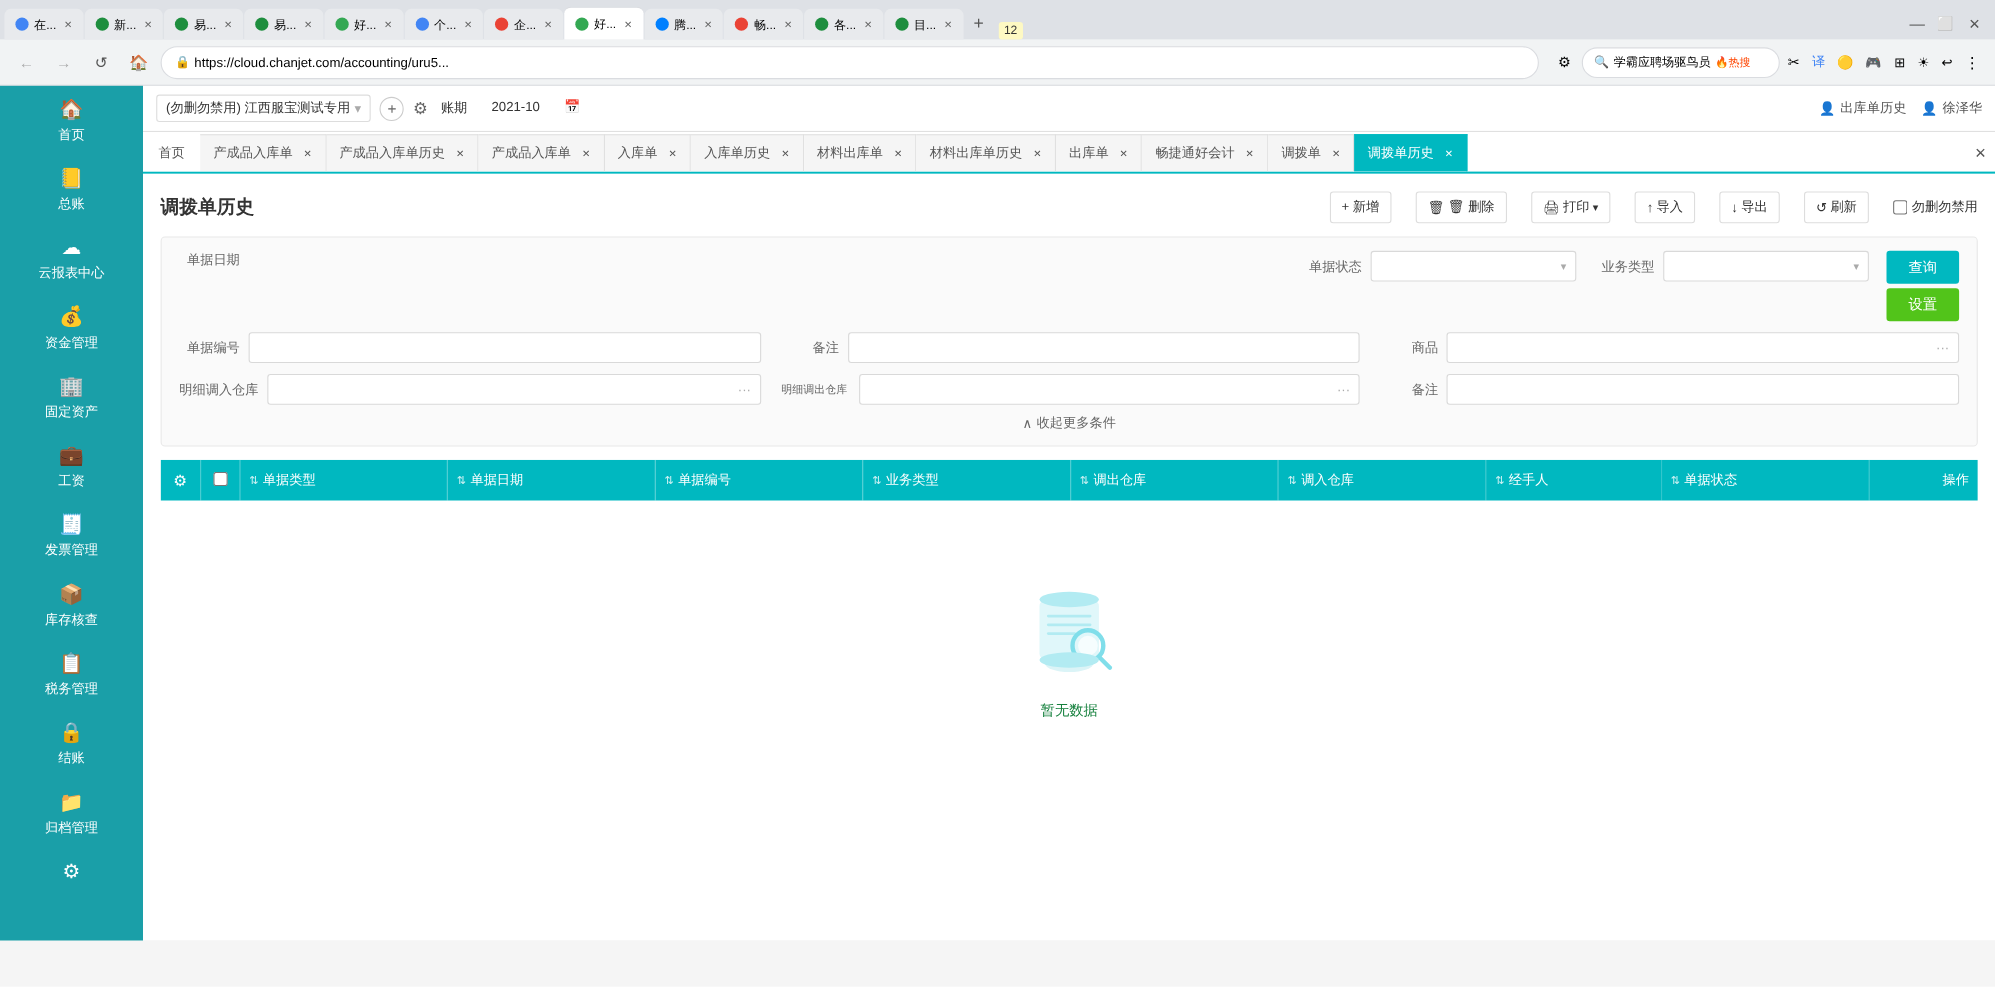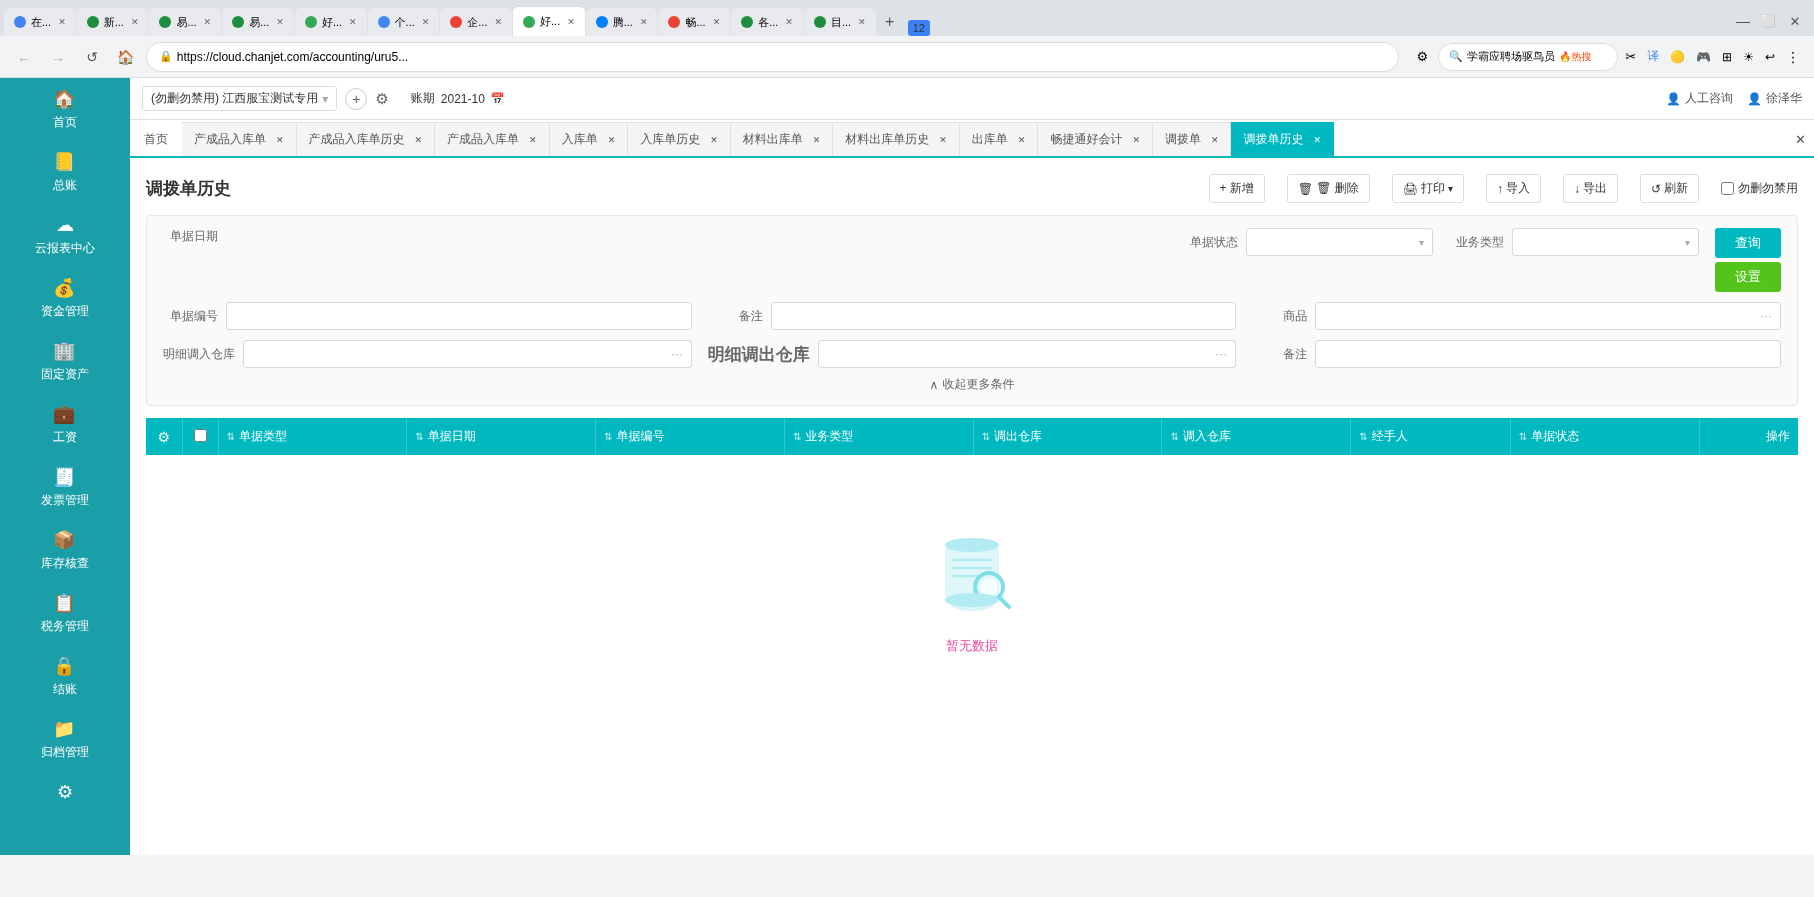--- a/index.html
+++ b/index.html
@@ -101,21 +101,21 @@
     <span style="width:12px;height:12px;background:#1e8e3e;border-radius:50%;display:inline-block;flex-shrink:0;"></span>
     <span>各...</span>
     <span style="margin-left:2px;font-size:9px;color:#666;">✕</span>
   </div>
   <div style="height:28px;padding:0 10px;display:flex;align-items:center;gap:5px;background:#e8eaed;border-radius:6px 6px 0 0;font-size:11px;min-width:70px;max-width:140px;overflow:hidden;white-space:nowrap;margin-left:1px;">
     <span style="width:12px;height:12px;background:#1e8e3e;border-radius:50%;display:inline-block;flex-shrink:0;"></span>
     <span>目...</span>
     <span style="margin-left:2px;font-size:9px;color:#666;">✕</span>
   </div>
   <div style="width:28px;height:28px;display:flex;align-items:center;justify-content:center;font-size:16px;color:#555;cursor:pointer;flex-shrink:0;">+</div>
-  <div style="font-size:11px;background:#3b82f6;border-radius:3px;padding:2px 5px;margin-left:4px;color:#333;">12</div>
+  <div style="font-size:11px;background:#fef9c3;border-radius:3px;padding:2px 5px;margin-left:4px;color:#333;">12</div>
   <div style="margin-left:auto;display:flex;align-items:center;gap:4px;padding-bottom:4px;">
     <div style="width:22px;height:22px;display:flex;align-items:center;justify-content:center;font-size:14px;cursor:pointer;color:#555;">—</div>
     <div style="width:22px;height:22px;display:flex;align-items:center;justify-content:center;font-size:12px;cursor:pointer;color:#555;">⬜</div>
     <div style="width:22px;height:22px;display:flex;align-items:center;justify-content:center;font-size:13px;cursor:pointer;color:#555;">✕</div>
   </div>
 </div>
 
 <div style="background:#f1f3f4;height:42px;display:flex;align-items:center;padding:0 10px;gap:6px;border-bottom:1px solid #dadce0;">
   <button style="width:28px;height:28px;border-radius:50%;border:none;background:transparent;cursor:pointer;font-size:14px;color:#aaa;">←</button>
   <button style="width:28px;height:28px;border-radius:50%;border:none;background:transparent;cursor:pointer;font-size:14px;color:#aaa;">→</button>
@@ -201,29 +201,29 @@
 
   <div style="flex:1;display:flex;flex-direction:column;overflow:hidden;">
 
     <div class="topbar">
       <div style="display:flex;align-items:center;gap:4px;font-size:12px;color:#333;cursor:pointer;border:1px solid #ddd;border-radius:3px;padding:3px 8px;">
         <span>(勿删勿禁用) 江西服宝测试专用</span>
         <span style="color:#aaa;">▾</span>
       </div>
       <div style="width:22px;height:22px;display:flex;align-items:center;justify-content:center;border:1px solid #ccc;border-radius:50%;cursor:pointer;font-size:14px;color:#666;">+</div>
       <div style="font-size:15px;color:#666;cursor:pointer;">⚙</div>
-      <div style="display:flex;align-items:center;gap:6px;font-size:12px;color:#333;margin-left:14px;">
+      <div style="display:flex;gap:22px;font-size:12px;color:#333;margin-left:4px;">
         <span>账期</span>
         <span>2021-10</span>
         <span style="color:#00b8c0;cursor:pointer;">📅</span>
       </div>
       <div style="margin-left:auto;display:flex;align-items:center;gap:14px;">
         <div style="font-size:12px;color:#555;cursor:pointer;display:flex;align-items:center;gap:4px;">
           <span>👤</span>
-          <span>人工咨询</span>
+          <span>出库单历史</span>
         </div>
         <div style="font-size:12px;color:#555;cursor:pointer;display:flex;align-items:center;gap:4px;">
           <span>👤</span>
           <span>徐泽华</span>
         </div>
       </div>
     </div>
 
     <div class="tab-navigation">
       <div class="nav-tab" style="background:white;border:none;color:#555;padding:0 14px;">
@@ -357,21 +357,21 @@
         </div>
 
         <div style="display:flex;align-items:center;gap:16px;margin-bottom:8px;">
           <div style="display:flex;align-items:center;gap:8px;flex:1;">
             <span style="font-size:12px;color:#666;min-width:65px;text-align:right;flex-shrink:0;">明细调入仓库</span>
             <div style="flex:1;height:28px;border:1px solid #d9d9d9;border-radius:3px;padding:0 8px;font-size:12px;background:white;display:flex;align-items:center;justify-content:flex-end;cursor:pointer;min-width:180px;">
               <span style="color:#aaa;">···</span>
             </div>
           </div>
           <div style="display:flex;align-items:center;gap:8px;flex:1;">
-            <span style="font-size:17px;color:#666;min-width:65px;text-align:center;flex-shrink:0;font-weight:bold;">明细调出仓库</span>
+            <span style="font-size:10px;color:#666;min-width:65px;text-align:center;flex-shrink:0;">明细调出仓库</span>
             <div style="flex:1;height:28px;border:1px solid #d9d9d9;border-radius:3px;padding:0 8px;font-size:12px;background:white;display:flex;align-items:center;justify-content:flex-end;cursor:pointer;min-width:180px;">
               <span style="color:#aaa;">···</span>
             </div>
           </div>
           <div style="display:flex;align-items:center;gap:8px;flex:1;">
             <span style="font-size:12px;color:#666;min-width:55px;text-align:right;flex-shrink:0;">备注</span>
             <input type="text" style="flex: 1 1 0%; height: 28px; border: 1px solid rgb(217, 217, 217); border-radius: 3px; padding: 0px 8px; font-size: 12px; min-width: 180px;" placeholder="">
           </div>
         </div>
 
@@ -465,19 +465,19 @@
 
               <ellipse cx="55" cy="30" rx="27" ry="7" fill="#b2ebf2"></ellipse>
 
               <circle cx="72" cy="72" r="14" fill="none" stroke="#80deea" stroke-width="4"></circle>
               <circle cx="72" cy="72" r="9" fill="white" fill-opacity="0.7"></circle>
               <line x1="82" y1="82" x2="92" y2="92" stroke="#80deea" stroke-width="4" stroke-linecap="round"></line>
 
               <ellipse cx="55" cy="85" rx="27" ry="7" fill="#b2ebf2"></ellipse>
             </svg>
           </div>
-          <span style="font-size:13px;color:#ec4899;">暂无数据</span>
+          <span style="font-size:13px;color:#15803d;">暂无数据</span>
         </div>
       </div>
 
     </div>
   </div>
 </div>
 
 </body></html>

